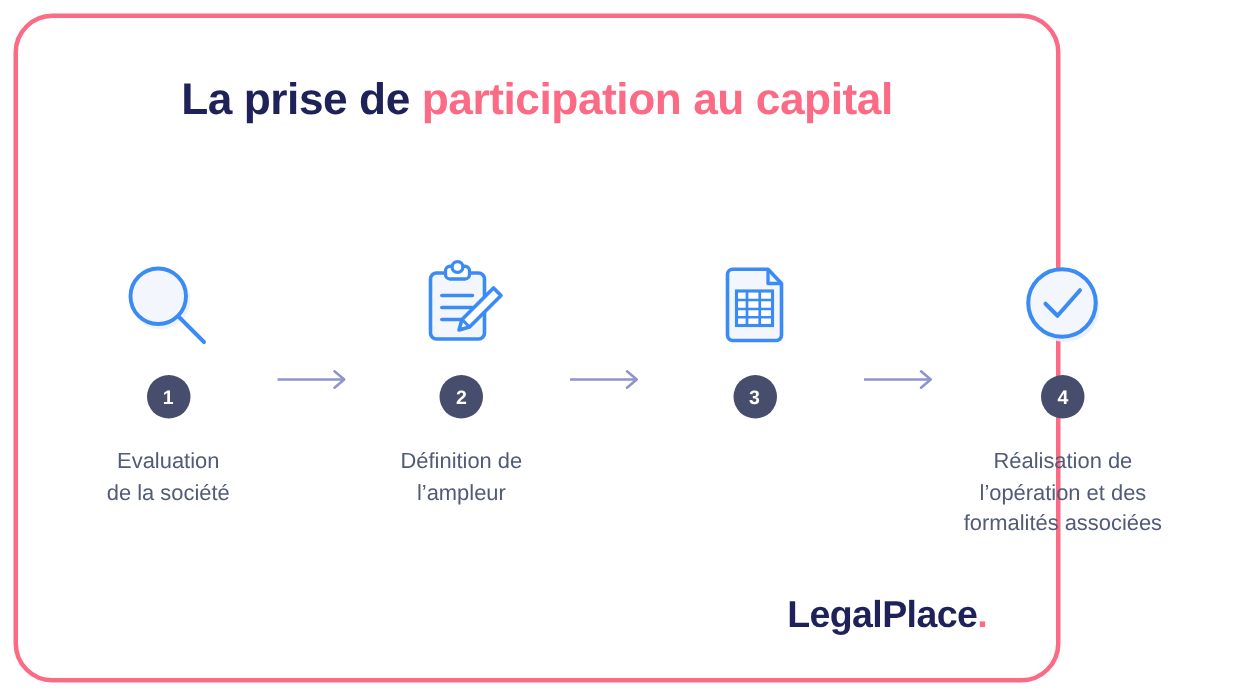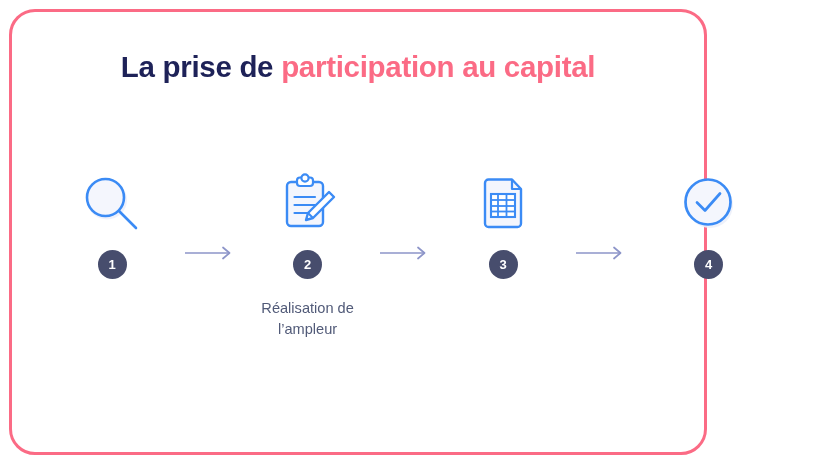--- a/index.html
+++ b/index.html
@@ -131,20 +131,22 @@
 
     <div class="step step-1">
       <div class="icon-box">
         <svg width="62" height="62" viewBox="0 0 62 62">
           <ellipse cx="26" cy="28" rx="20" ry="19.5" fill="#eceffa" opacity="0.85"></ellipse>
           <circle cx="24.5" cy="25.5" r="18.5" fill="#f4f6fd" stroke="#3b8bf5" stroke-width="2.6"></circle>
           <line x1="38" y1="39" x2="55" y2="56" stroke="#3b8bf5" stroke-width="2.6" stroke-linecap="round"></line>
         </svg>
       </div>
       <div class="badge">1</div>
+      <div class="step-label">Evaluation
+de la société</div>
     </div>
 
     <div class="arrow">
       <svg width="52" height="14" viewBox="0 0 52 14">
         <line x1="1" y1="7" x2="45" y2="7" stroke="#8d95c9" stroke-width="1.7"></line>
         <polyline points="39,1.5 45.5,7 39,12.5" fill="none" stroke="#8d95c9" stroke-width="1.7" stroke-linecap="round" stroke-linejoin="round"></polyline>
       </svg>
     </div>
 
     <div class="step step-2">
@@ -158,21 +160,21 @@
 
           <line x1="17.5" y1="25" x2="38" y2="25" stroke="#3b8bf5" stroke-width="2.2" stroke-linecap="round"></line>
           <line x1="17.5" y1="33" x2="38" y2="33" stroke="#3b8bf5" stroke-width="2.2" stroke-linecap="round"></line>
           <line x1="17.5" y1="41" x2="32" y2="41" stroke="#3b8bf5" stroke-width="2.2" stroke-linecap="round"></line>
 
           <path d="M52 20 L57 25 L36 46 L29 48 L31 41 Z" fill="#ffffff" stroke="#3b8bf5" stroke-width="2.4" stroke-linejoin="round"></path>
           <line x1="31" y1="41" x2="36" y2="46" stroke="#3b8bf5" stroke-width="2.1"></line>
         </svg>
       </div>
       <div class="badge">2</div>
-      <div class="step-label">Réalisation de
+      <div class="step-label">Définition de
 l’ampleur</div>
     </div>
 
     <div class="arrow">
       <svg width="52" height="14" viewBox="0 0 52 14">
         <line x1="1" y1="7" x2="45" y2="7" stroke="#8d95c9" stroke-width="1.7"></line>
         <polyline points="39,1.5 45.5,7 39,12.5" fill="none" stroke="#8d95c9" stroke-width="1.7" stroke-linecap="round" stroke-linejoin="round"></polyline>
       </svg>
     </div>
 
@@ -202,18 +204,22 @@
 
     <div class="step step-4">
       <div class="icon-box">
         <svg width="62" height="62" viewBox="0 0 62 62">
           <circle cx="32" cy="33" r="23" fill="#eceffa" opacity="0.9"></circle>
           <circle cx="30" cy="30" r="22.5" fill="#f4f6fd" stroke="#3b8bf5" stroke-width="2.7"></circle>
           <polyline points="19,30.5 27,38.5 42,21.5" fill="none" stroke="#3b8bf5" stroke-width="2.7" stroke-linecap="round" stroke-linejoin="round"></polyline>
         </svg>
       </div>
       <div class="badge">4</div>
+      <div class="step-label">Réalisation de
+l’opération et des
+formalités associées</div>
     </div>
 
   </div>
 
+  <div class="logo"><span>LegalPlace</span><span class="dot">.</span></div>
 
 </div>
 
 </body></html>

